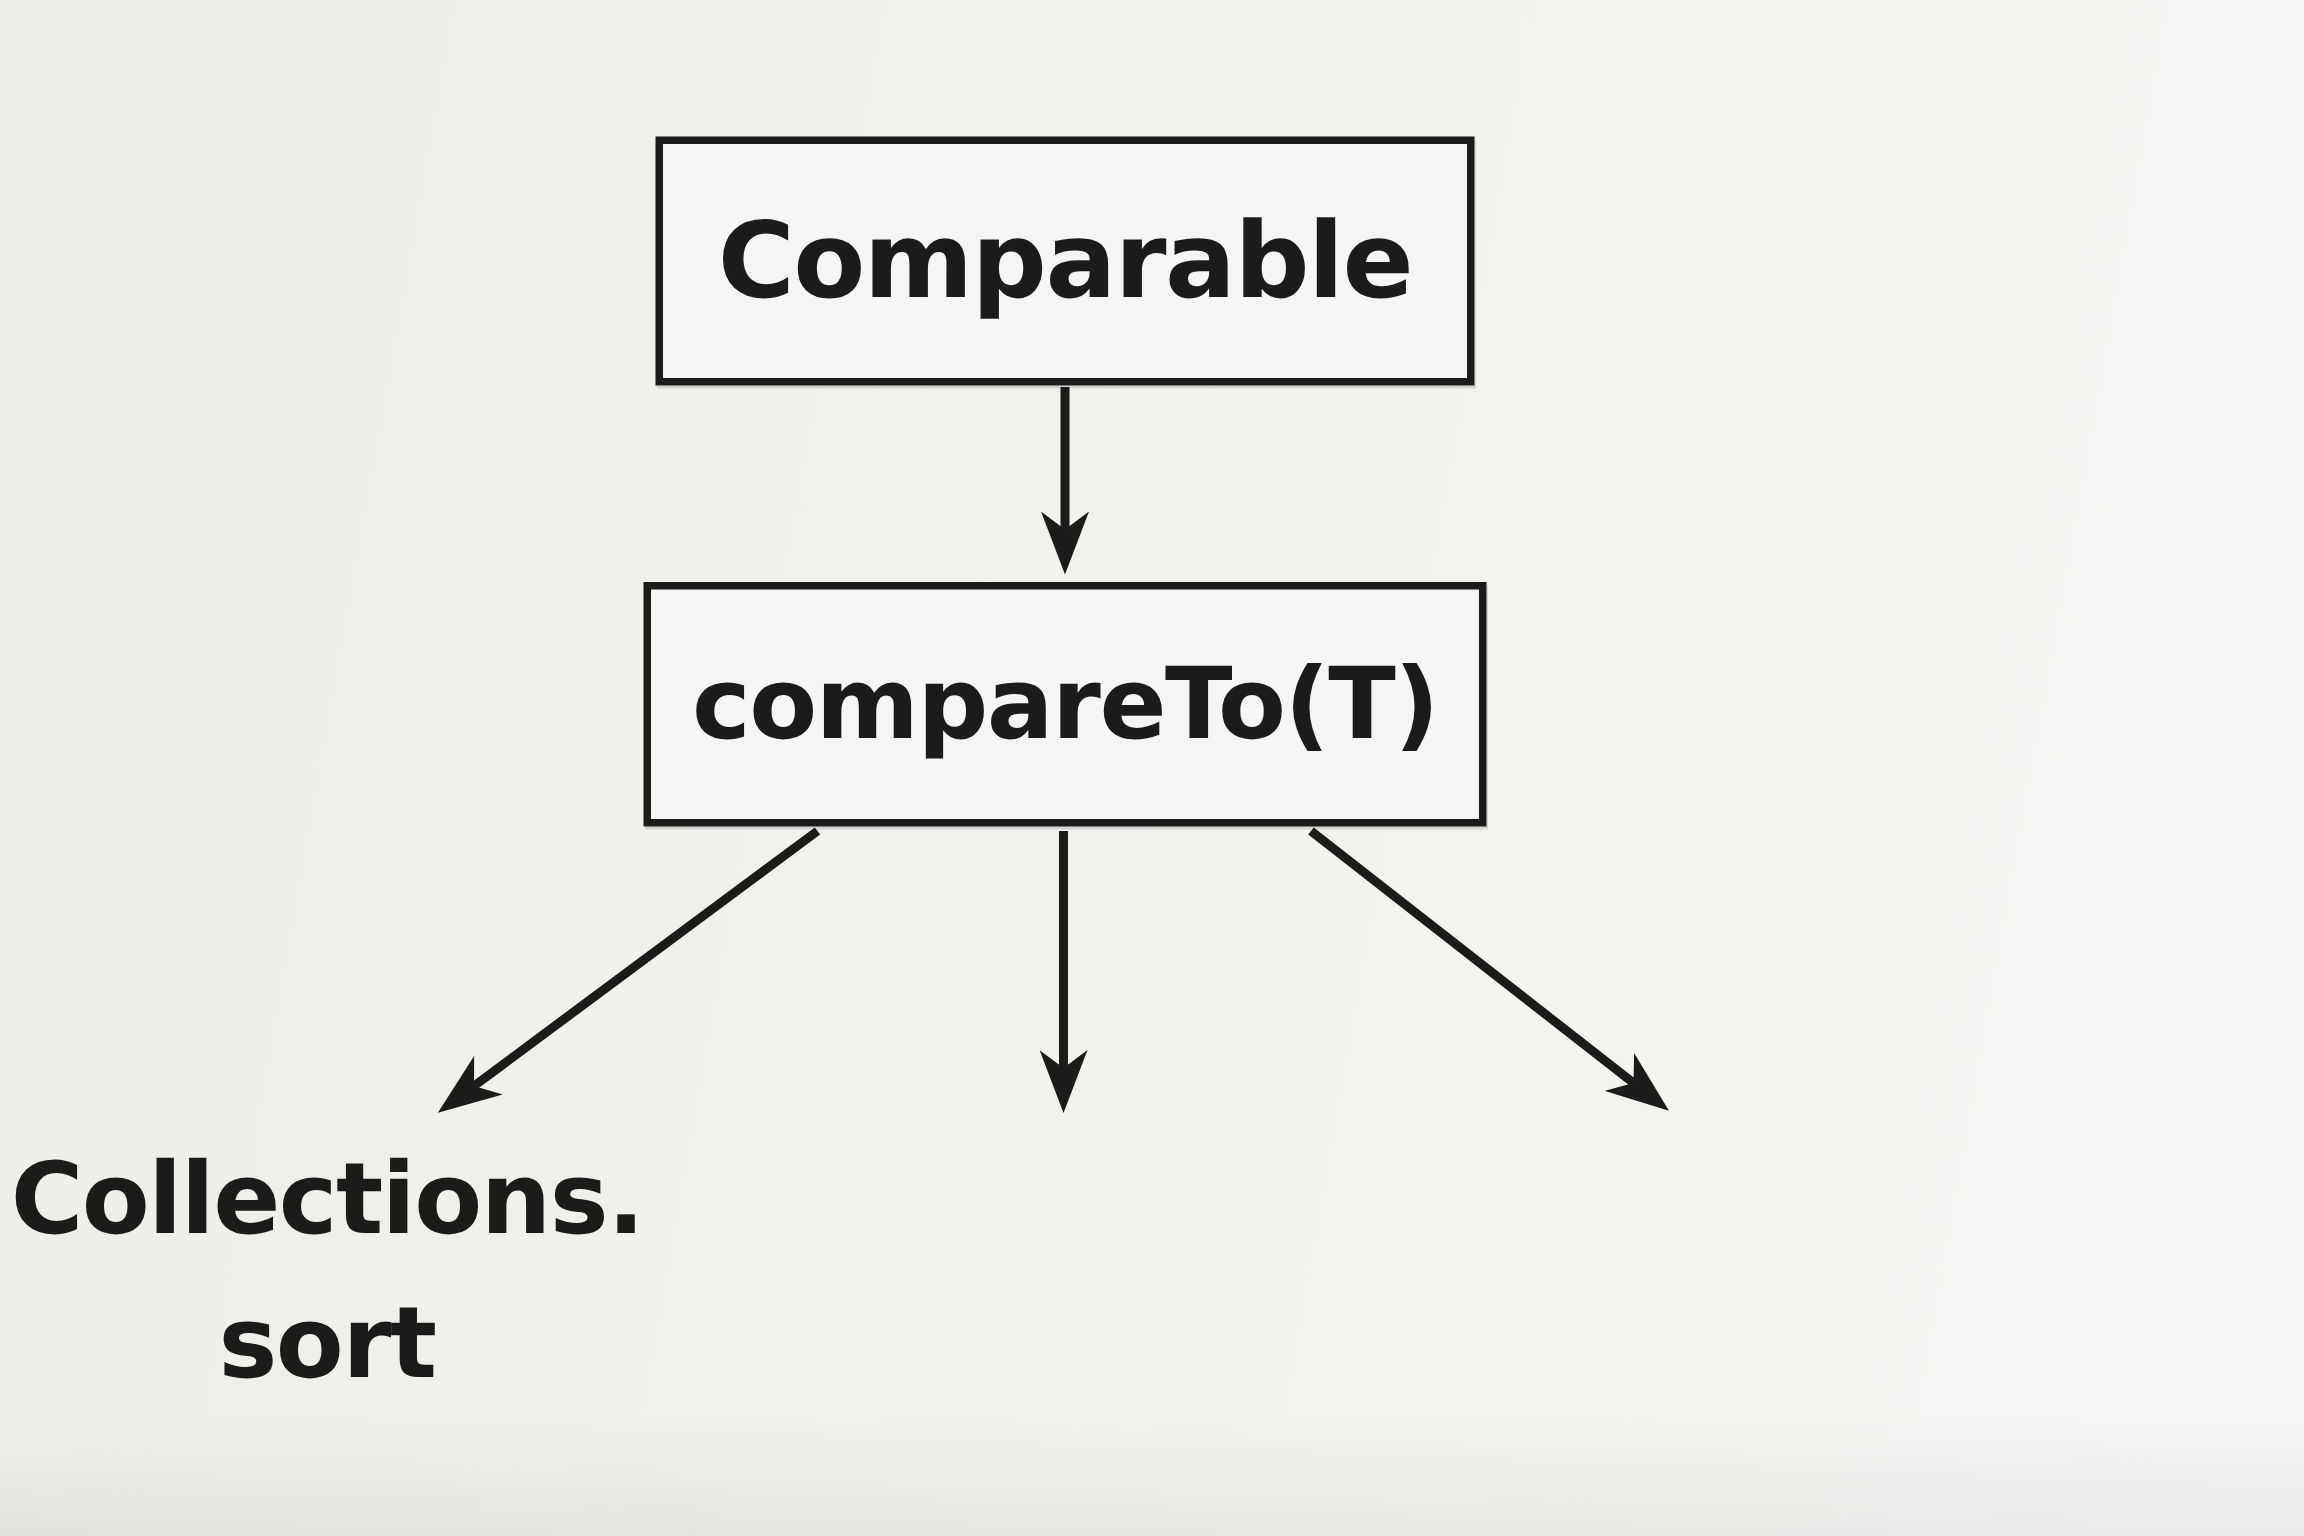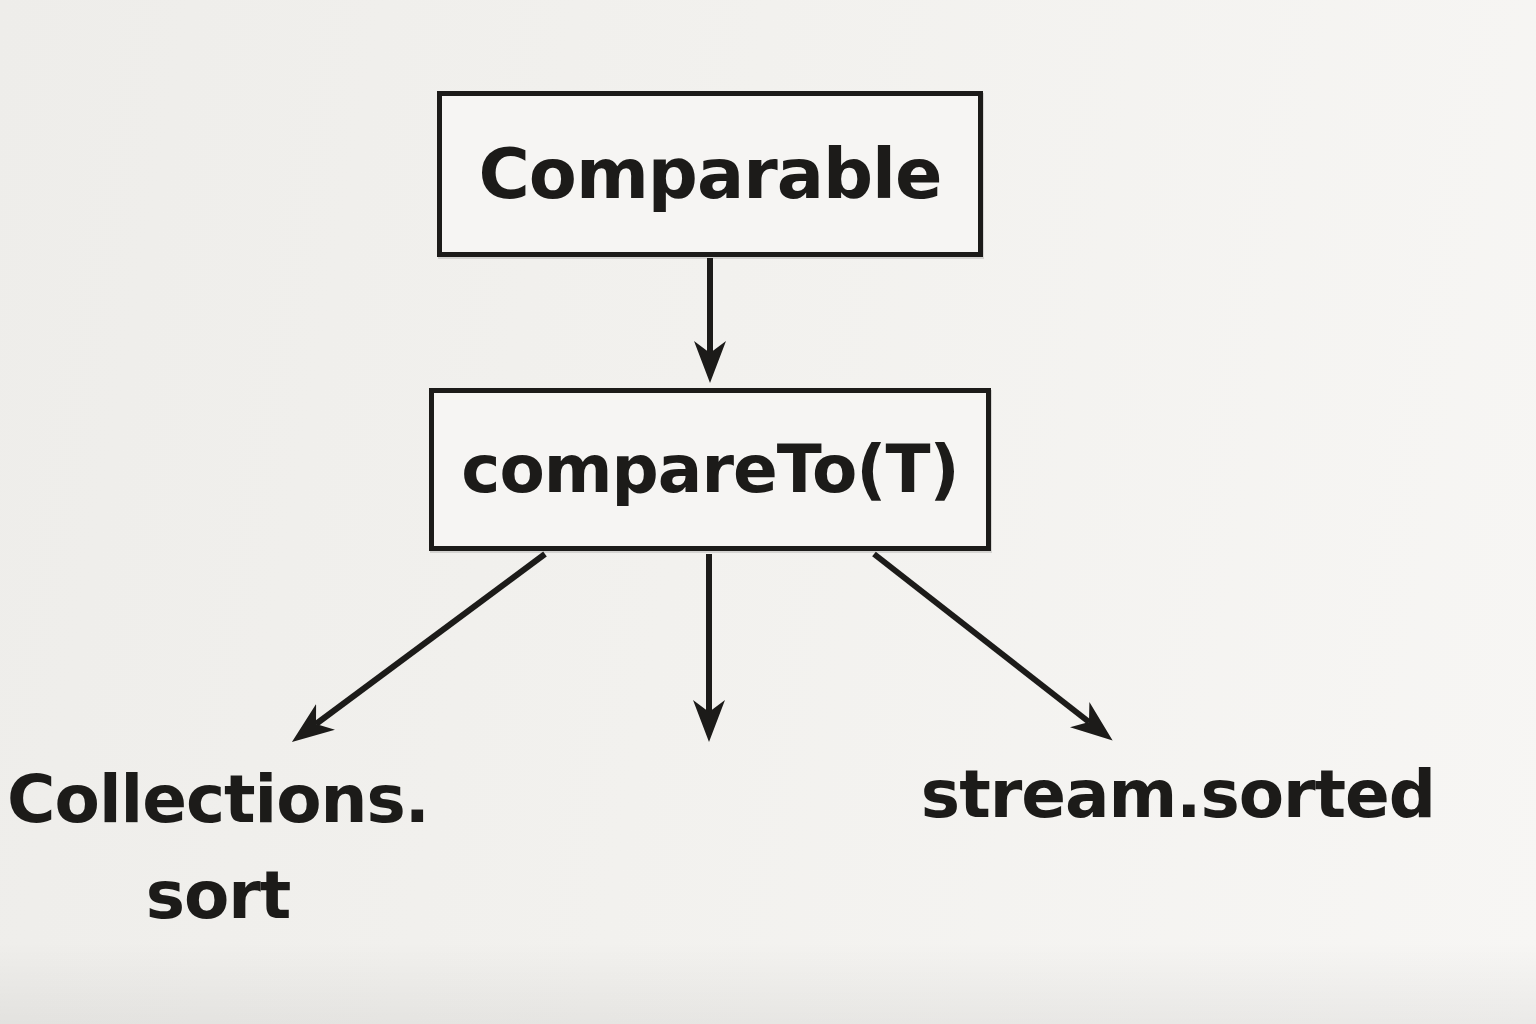--- a/index.html
+++ b/index.html
@@ -103,15 +103,14 @@
     <line class="edge" x1="709" y1="554" x2="709" y2="712" marker-end="url(#arrowhead)"></line>
     <line class="edge" x1="874" y1="554" x2="1089" y2="722" marker-end="url(#arrowhead)"></line>
   </svg>
 
   <div class="leaf leaf-collections">
     <div>Collections.</div>
     <div>sort</div>
   </div>
 
 
-  <div class="leaf leaf-stream">stream.sorted</div>
 
 </div>
 
 </body></html>

